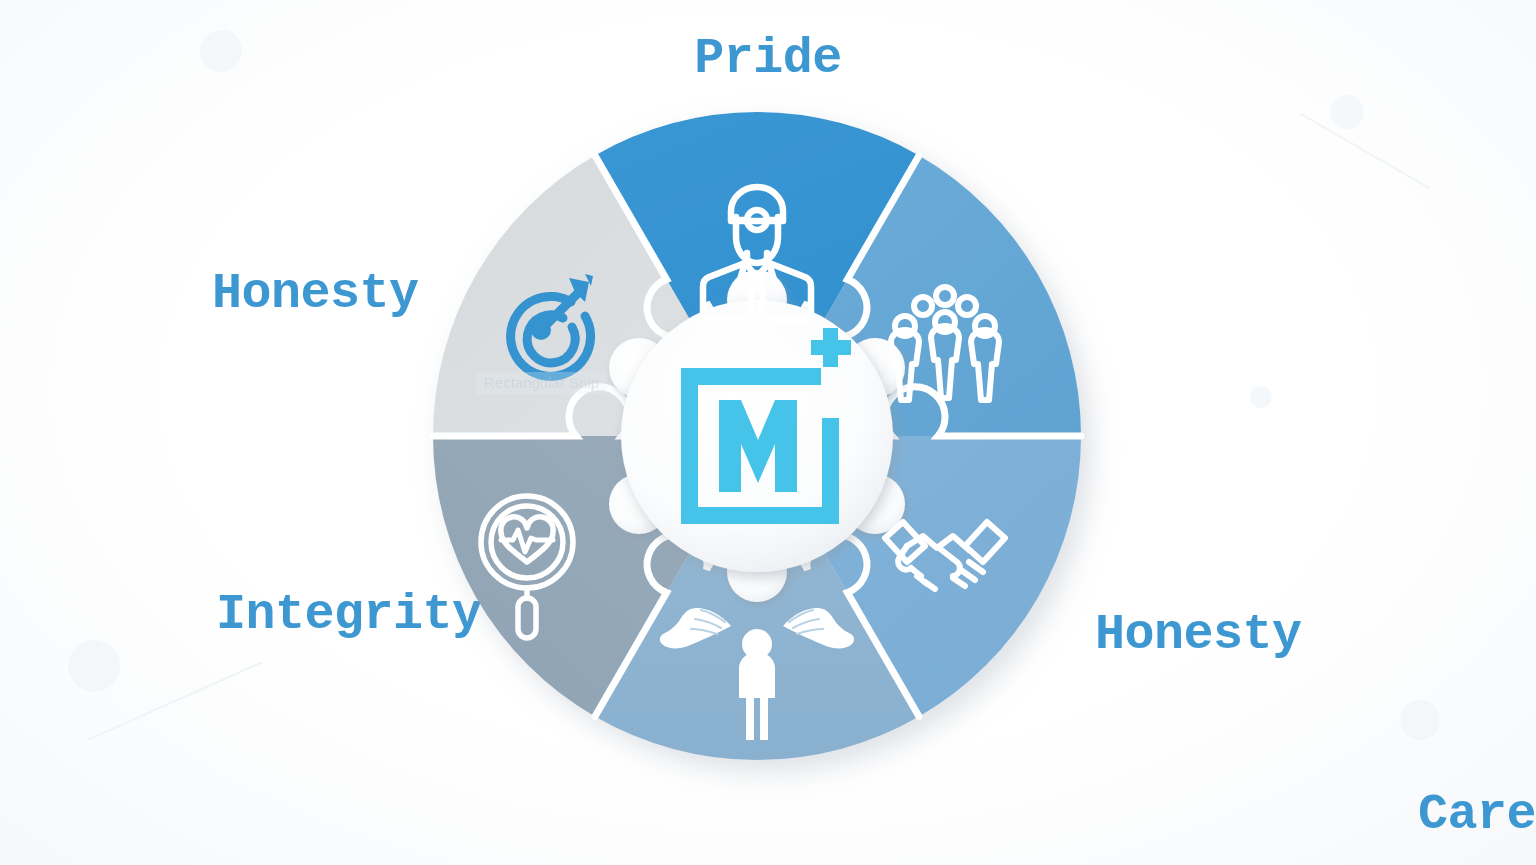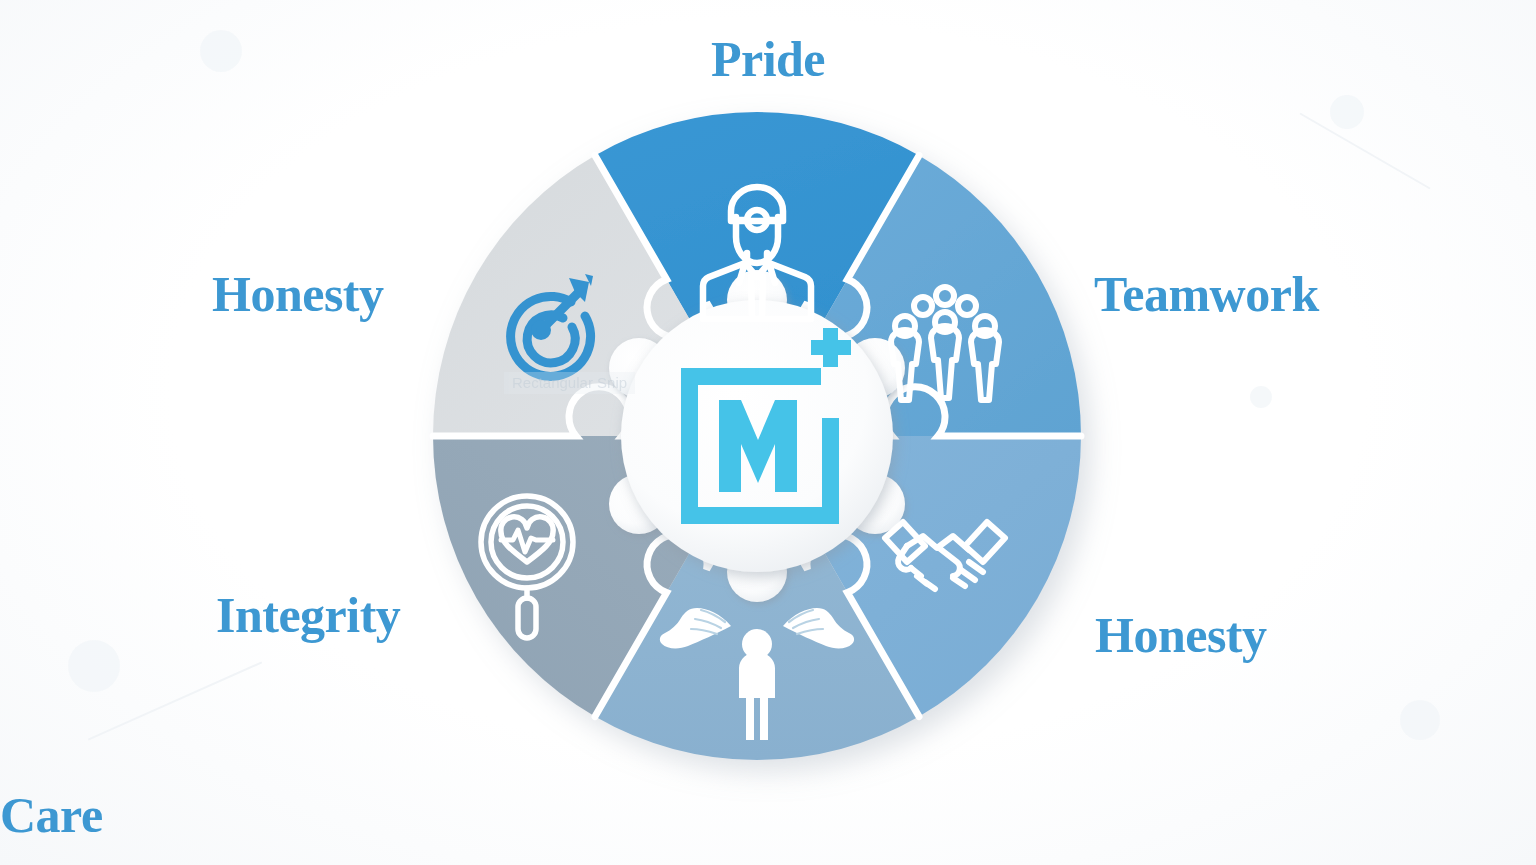--- a/index.html
+++ b/index.html
@@ -32,28 +32,28 @@
     position: absolute;
     background: #f1f4f7;
     pointer-events: none;
   }
 
   
   .label {
     position: absolute;
     color: #3d98d2;
     font-weight: bold;
-    font-family: Liberation Serif, serif;
+    font-family: Liberation Mono, monospace;
     white-space: nowrap;
     letter-spacing: -0.5px;
   }
   .label.big { font-size: 50px; }
 
   #lbl-pride    { left: 0; right: 0; text-align: center; top: 30px; }
-  #lbl-care     { left: 0; right: 0; text-align: left; top: 786px; }
+  #lbl-care     { left: 0; right: 0; text-align: right; top: 786px; }
   #lbl-success  { left: 212px;  top: 265px; }
   #lbl-integrity{ left: 216px;  top: 586px; text-align: center; }
   #lbl-teamwork { left: 1094px; top: 265px; }
   #lbl-honesty  { left: 1095px; top: 606px; }
 
   
   #wheel {
     position: absolute;
     left: 433px;
     top: 112px;
@@ -68,38 +68,36 @@
     left: 476px;
     top: 372px;
     font-size: 15px;
     color: #c9d3dc;
     opacity: .62;
     font-family: "Liberation Sans", sans-serif;
     background: rgba(228,234,240,.45);
     padding: 2px 8px 3px 8px;
     pointer-events: none;
     white-space: nowrap;
-    margin-left: 28px;
   }
 </style>
 </head>
 <body>
 
 <div id="stage">
 
   <div class="bgblob" style="left:200px;  top:30px;  width:42px; height:42px;"></div>
   <div class="bgblob" style="left:1330px; top:95px;  width:34px; height:34px;"></div>
   <div class="bgblob" style="left:68px;   top:640px; width:52px; height:52px;"></div>
   <div class="bgblob" style="left:1400px; top:700px; width:40px; height:40px;"></div>
   <div class="bgblob" style="left:1250px; top:386px; width:22px; height:22px;"></div>
   <div class="bgline" style="left:80px; top:700px; width:190px; height:2px; transform:rotate(-24deg);"></div>
   <div class="bgline" style="left:1290px; top:150px; width:150px; height:2px; transform:rotate(30deg);"></div>
 
   <div class="label big" id="lbl-pride">Pride</div>
-  <div class="label big" id="lbl-teamwork">Teamwork</div>
   <div class="label big" id="lbl-honesty">Honesty</div>
   <div class="label big" id="lbl-care">Care</div>
   <div class="label big" id="lbl-integrity">Integrity</div>
   <div class="label big" id="lbl-success">Honesty</div>
 
   <div id="wheel">
     <svg width="648" height="648" viewBox="0 0 648 648" xmlns="http://www.w3.org/2000/svg">
       <defs>
 
         <filter id="wheelShadow" x="-25%" y="-25%" width="160%" height="160%">

